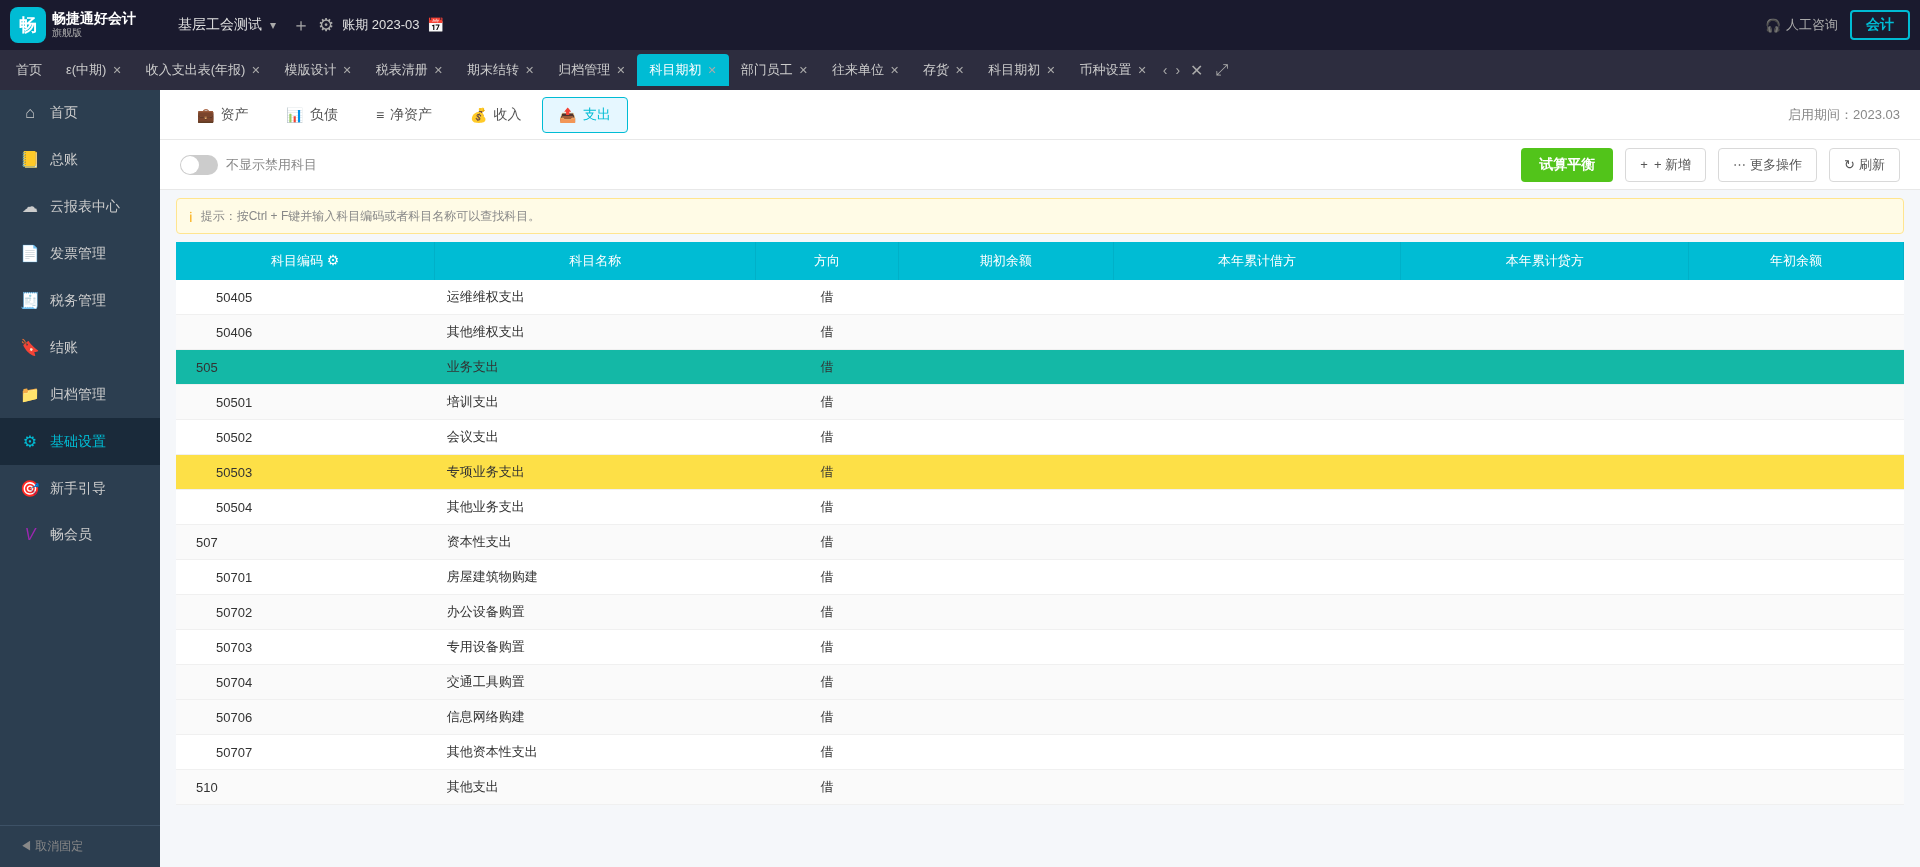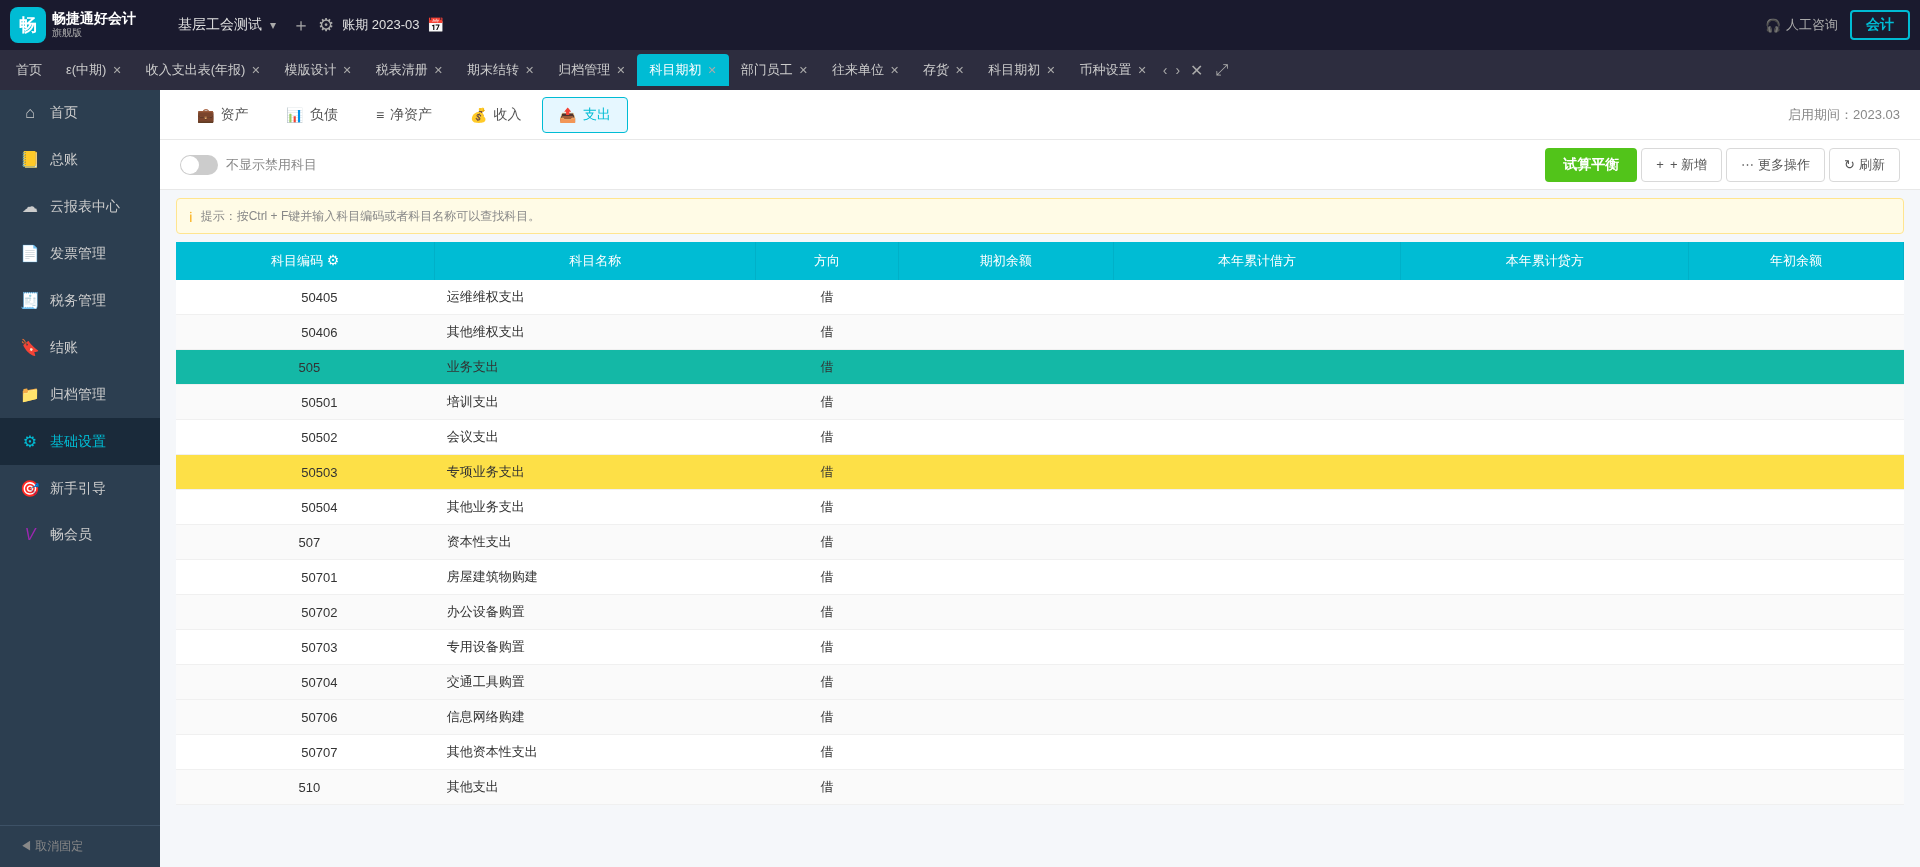--- a/index.html
+++ b/index.html
@@ -45,41 +45,41 @@
 
     
     .sub-tab-bar { height: 50px; background: white; display: flex; align-items: center; padding: 0 20px; gap: 4px; border-bottom: 1px solid #e8e8e8; flex-shrink: 0; }
     .sub-tab { display: flex; align-items: center; gap: 6px; padding: 8px 16px; border-radius: 4px; cursor: pointer; font-size: 14px; color: #555; border: 1px solid transparent; }
     .sub-tab.active { background: #e6f7ff; border-color: #00bcd4; color: #00bcd4; }
     .sub-tab-icon { font-size: 14px; }
     .period-label { margin-left: auto; color: #888; font-size: 13px; }
 
     
     .action-bar { height: 50px; background: white; display: flex; align-items: center; padding: 0 20px; gap: 12px; border-bottom: 1px solid #e8e8e8; flex-shrink: 0; }
-    .action-bar-right { margin-left: auto; display: flex; align-items: center; gap: 4px; }
+    .action-bar-right { margin-left: auto; display: flex; align-items: center; gap: 12px; }
     .btn-primary { background: #52c41a; color: white; border: none; padding: 8px 18px; border-radius: 4px; cursor: pointer; font-size: 14px; font-weight: bold; }
     .btn-outline { background: transparent; border: 1px solid #d9d9d9; color: #555; padding: 7px 14px; border-radius: 4px; cursor: pointer; font-size: 13px; display: flex; align-items: center; gap: 4px; }
     .toggle-switch { width: 38px; height: 20px; background: #ccc; border-radius: 10px; cursor: pointer; position: relative; }
     .toggle-knob { width: 18px; height: 18px; background: white; border-radius: 50%; position: absolute; top: 1px; left: 1px; transition: left 0.2s; }
     .toggle-label { color: #888; font-size: 13px; }
 
     
     .hint-bar { height: 36px; background: #fffbe6; border: 1px solid #ffe58f; margin: 8px 16px 0; border-radius: 4px; display: flex; align-items: center; padding: 0 12px; gap: 8px; flex-shrink: 0; }
     .hint-icon { color: #faad14; font-size: 14px; }
     .hint-text { color: #888; font-size: 12px; }
 
     
     .table-area { flex: 1; overflow: hidden; margin: 8px 16px; position: relative; }
     .table-wrapper { height: 100%; overflow-y: auto; }
     .data-table { width: 100%; border-collapse: collapse; background: white; }
     .data-table thead tr { background: #00bcd4; }
     .data-table thead th { color: white; padding: 10px 12px; text-align: center; font-size: 13px; font-weight: normal; border-right: 1px solid #00b0c8; white-space: nowrap; }
     .data-table tbody tr { border-bottom: 1px solid #f0f0f0; }
     .data-table tbody td { padding: 8px 12px; text-align: center; font-size: 13px; color: #333; }
-    .data-table tbody td:first-child { text-align: center; padding-left: 20px; }
+    .data-table tbody td:first-child { text-align: left; padding-left: 20px; }
     .data-table tbody td:nth-child(2) { text-align: left; }
     .gear-icon-btn { background: none; border: none; cursor: pointer; color: white; font-size: 14px; }
 
     
     .table-wrapper::-webkit-scrollbar { width: 8px; }
     .table-wrapper::-webkit-scrollbar-track { background: #f1f1f1; }
     .table-wrapper::-webkit-scrollbar-thumb { background: #ccc; border-radius: 4px; }
 
     .indent { padding-left: 40px !important; }
   </style>

